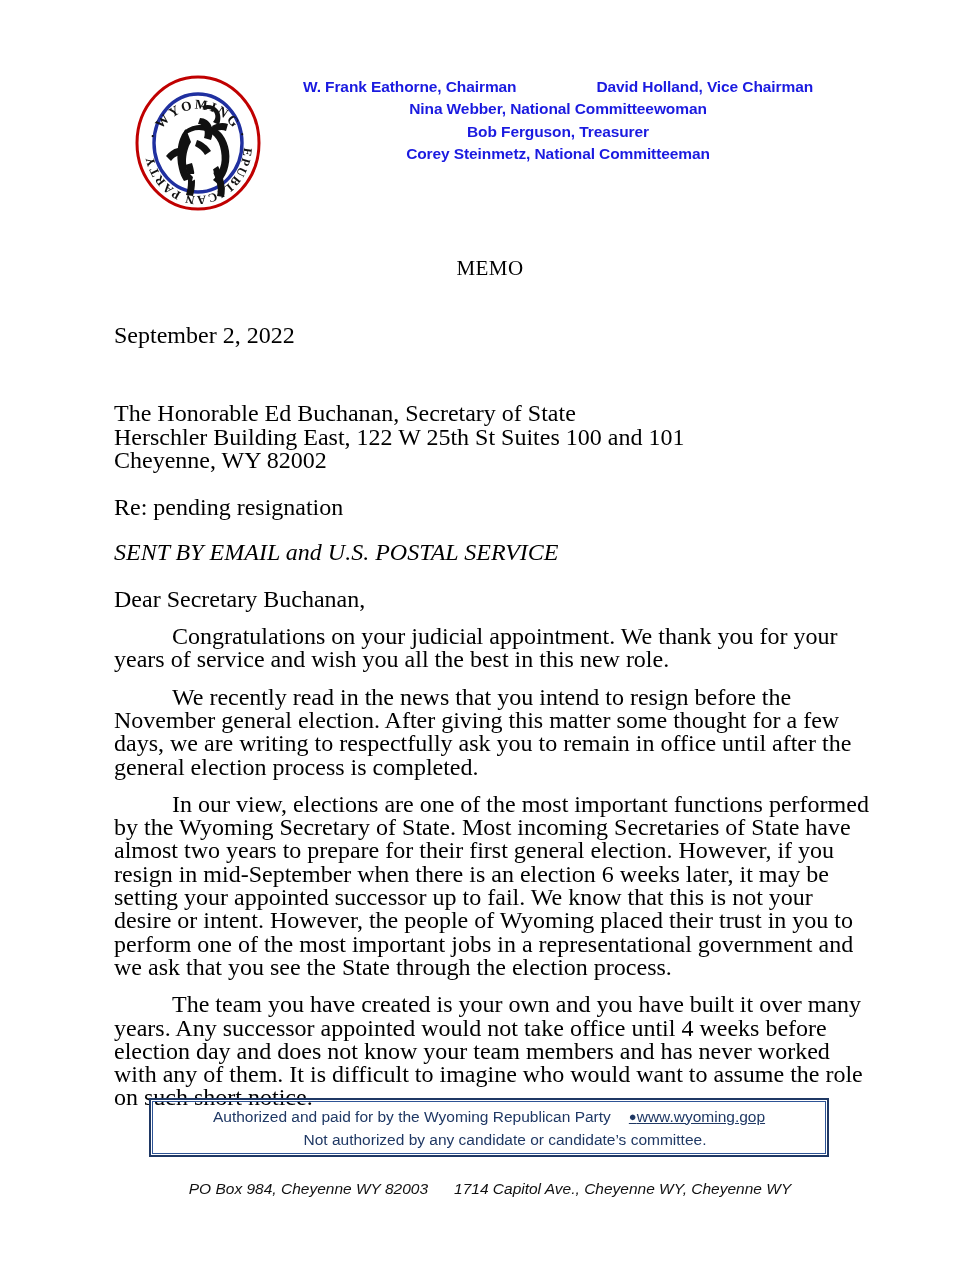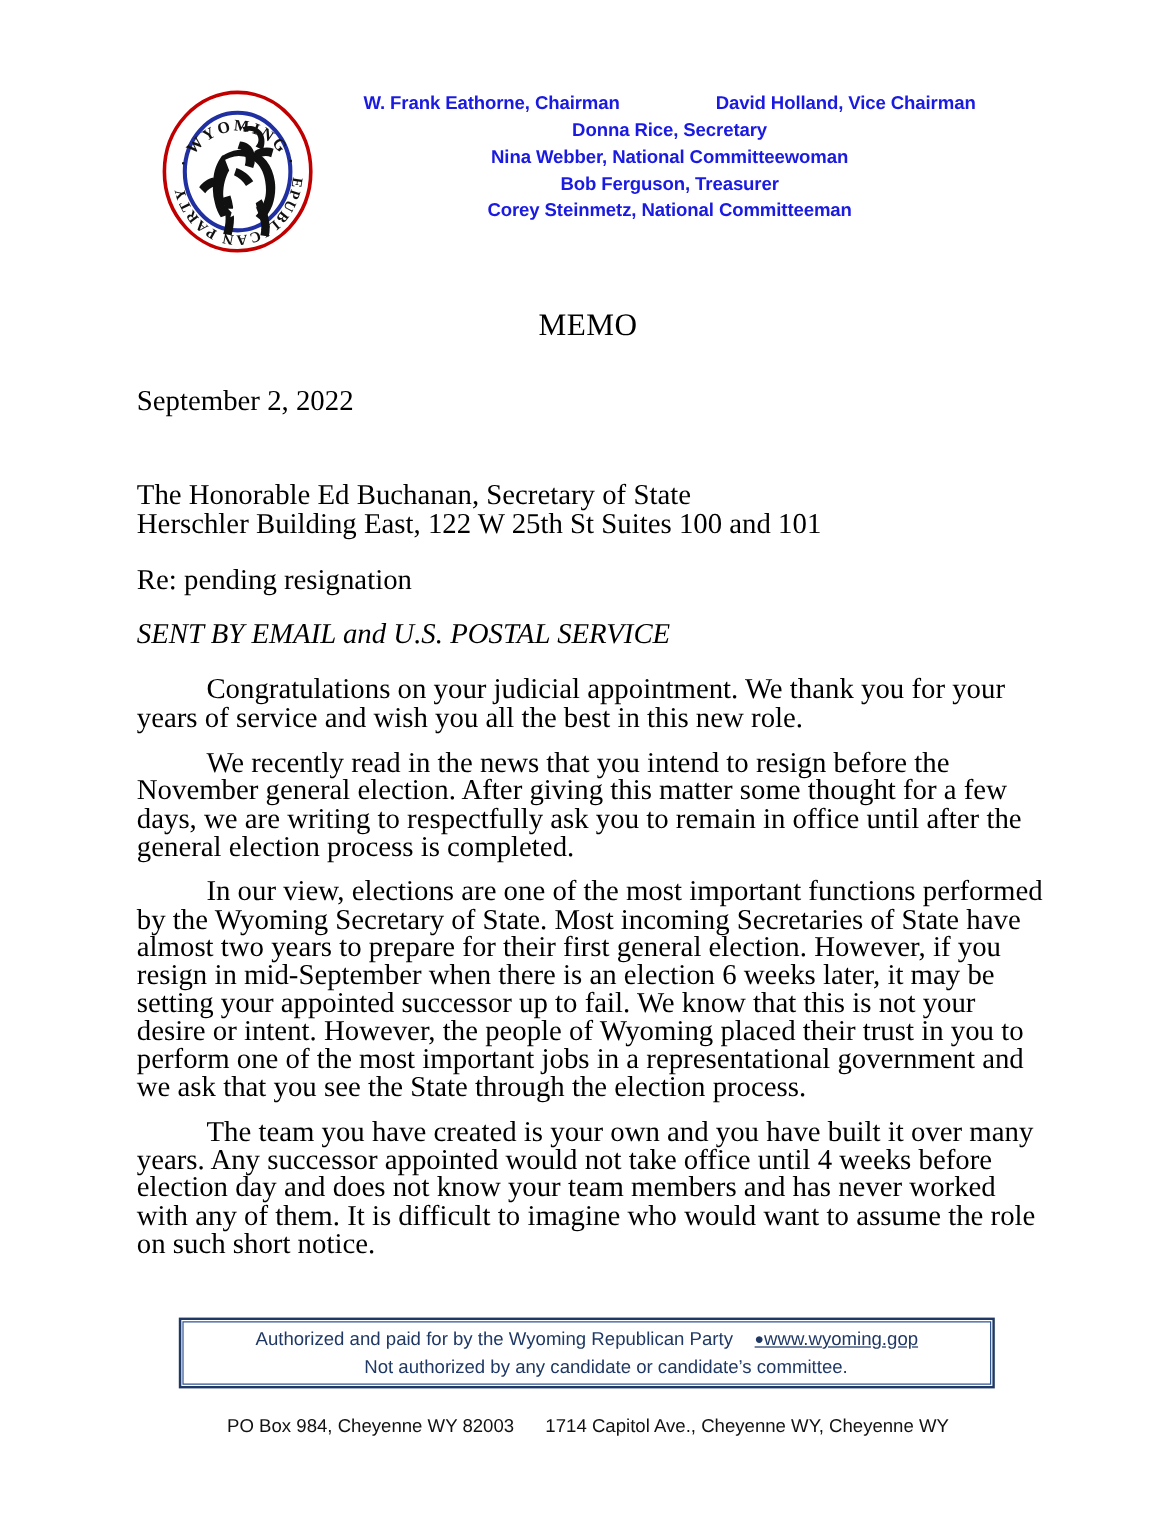--- a/index.html
+++ b/index.html
@@ -51,21 +51,21 @@
     white-space: nowrap;
   }
 
   
   .memo-title {
     position: absolute;
     top: 256px;
     left: 0;
     width: 980px;
     text-align: center;
-    font-size: 26px;
+    font-size: 21px;
     letter-spacing: 0.4px;
   }
 
   
   .doc-body {
     position: absolute;
     left: 114px;
     top: 324px;
     width: 762px;
     font-size: 24px;
@@ -125,20 +125,21 @@
   .contact {
     position: absolute;
     left: 0;
     top: 1176px;
     width: 980px;
     text-align: center;
     font-family: "Liberation Sans", sans-serif;
     font-size: 15.5px;
     line-height: 25px;
     color: #111111;
+    font-style: italic;
   }
   .contact-row {
     display: flex;
     justify-content: center;
     white-space: nowrap;
   }
   .contact-row .gap-a { width: 26px; }
   .contact-row .gap-b { width: 34px; }
   .contact-row .gap-c { width: 40px; }
 </style>
@@ -186,42 +187,43 @@
         <polygon points="62,96 64,100 68,100 65,103 66,107 62,105 58,107 59,103 56,100 60,100"></polygon>
       </g>
     </svg>
   </div>
 
   <div class="officers">
     <div class="row-top">
       <span>W. Frank Eathorne, Chairman</span>
       <span>David Holland, Vice Chairman</span>
     </div>
-    <div>Donna Rice, Secretary</div>
     <div>Nina Webber, National Committeewoman</div>
     <div>Bob Ferguson, Treasurer</div>
     <div>Corey Steinmetz, National Committeeman</div>
   </div>
 </div>
 
 <div class="memo-title">MEMO</div>
 
 <div class="doc-body">
 
   <div class="date-line">September 2, 2022</div>
 
   <div class="addr-block">
     <div>The Honorable Ed Buchanan, Secretary of State</div>
     <div>Herschler Building East, 122 W 25th St Suites 100 and 101</div>
+    <div>Cheyenne, WY 82002</div>
   </div>
 
   <div class="subject-line">Re:  pending resignation</div>
 
   <div class="sent-by">SENT BY EMAIL and U.S. POSTAL SERVICE</div>
 
+  <div class="salutation">Dear Secretary Buchanan,</div>
 
   <p class="para">Congratulations on your judicial appointment.  We thank you for your years of service and wish you all the best in this new role.</p>
   <p class="para">We recently read in the news that you intend to resign before the November general election.   After giving this matter some thought for a few days, we are writing to respectfully ask you to remain in office until after the general election process is completed.</p>
   <p class="para">In our view, elections are one of the most important functions performed by the Wyoming Secretary of State.  Most incoming Secretaries of State have almost two years to prepare for their first general election.  However, if you resign in mid-September when there is an election 6 weeks later, it may be setting your appointed successor up to fail.  We know that this is not your desire or intent.  However, the people of Wyoming placed their trust in you to perform one of the most important jobs in a representational government and we ask that you see the State through the election process.</p>
   <p class="para">The team you have created is your own and you have built it over many years.  Any successor appointed would not take office until 4 weeks before election day and does not know your team members and has never worked with any of them.  It is difficult to imagine who would want to assume the role on such short notice.</p>
 </div>
 
 <div class="disclaimer-box">
   <div class="disclaimer-line1">
     <span>Authorized and paid for by the Wyoming Republican Party</span>

